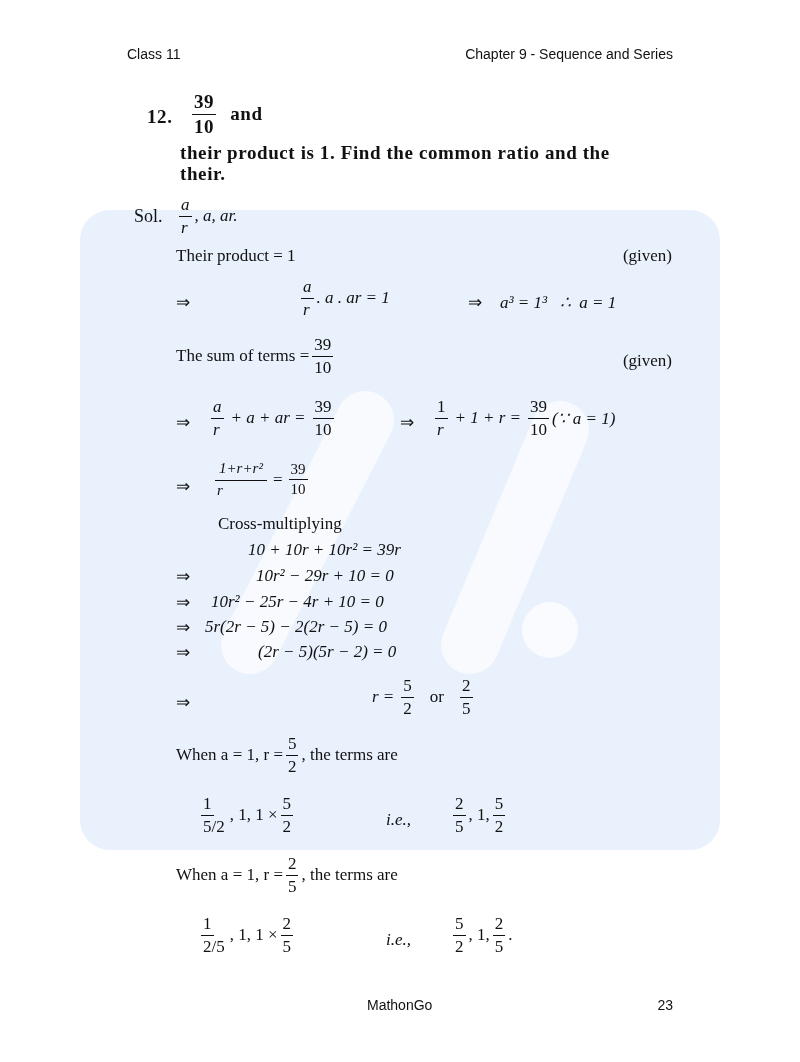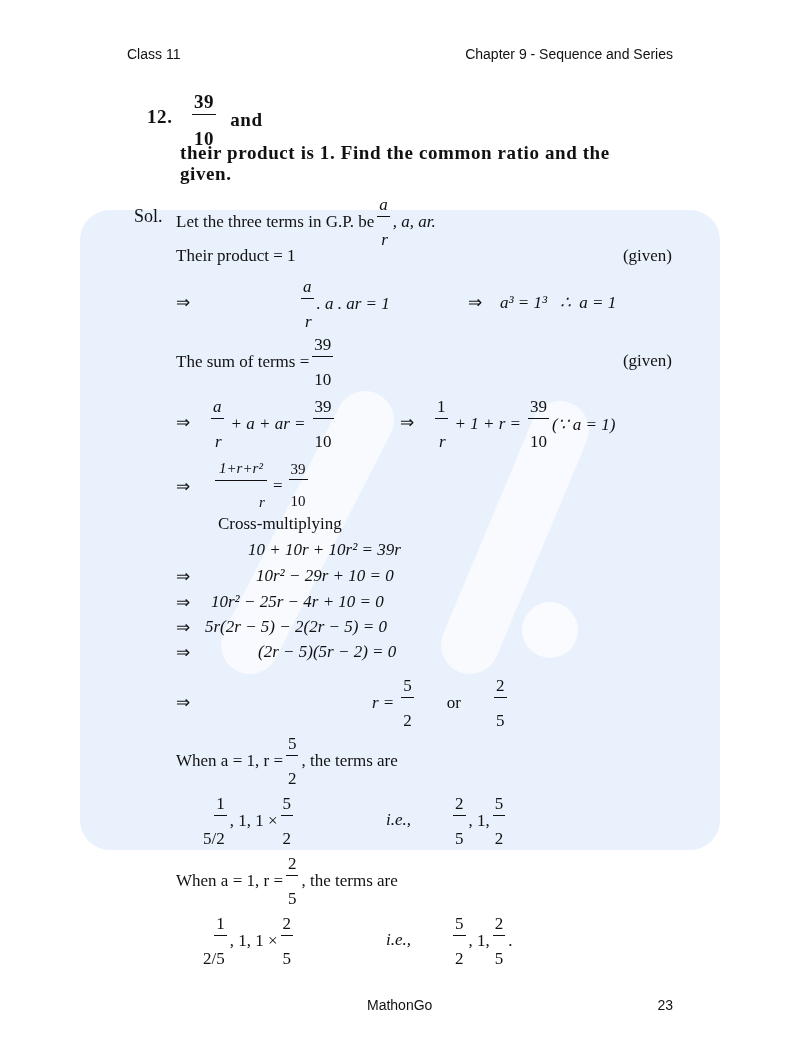--- a/index.html
+++ b/index.html
@@ -7,53 +7,52 @@
   .sans{font-family:"Liberation Sans",sans-serif;}
   .hdr{position:absolute;top:46px;font-size:14px;}
   .ftr{position:absolute;top:997px;font-size:14px;}
   .abs{position:absolute;white-space:nowrap;}
   .box{position:absolute;left:80px;top:210px;width:640px;height:640px;background:#e9f1fc;border-radius:30px;}
   .wm{position:absolute;left:0;top:0;}
   .q{font-family:"Liberation Serif",serif;font-weight:bold;font-size:19px;letter-spacing:0.6px;}
   .m{font-family:"Liberation Serif",serif;font-size:17px;}
   .it{font-style:italic;}
   .b{font-weight:normal;}
-  .frac{display:inline-flex;flex-direction:column;align-items:flex-end;vertical-align:middle;margin:0 3px;line-height:1.05;gap:12px;}
+  .frac{display:inline-flex;flex-direction:column;align-items:flex-start;vertical-align:middle;margin:0 3px;line-height:1.05;}
   .frac .n{padding:0 2px 2px;border-bottom:1px solid #111;}
   .frac .d{padding:2px 2px 0;}
 </style>
 </head>
 <body>
 
 <div class="hdr sans" style="left:127px">Class 11</div>
 <div class="hdr sans" style="right:127px">Chapter 9 - Sequence and Series</div>
 
 <div class="abs q" style="left:147px;top:106px">12.</div>
 <div class="abs q" style="left:180px;top:92px;display:flex;align-items:center;">
   <span class="frac" style="margin:0 14px 0 12px">
       <span class="n">39</span>
       <span class="d">10</span>
     </span>
   <span>and</span>
 </div>
 <div class="abs q" style="left:180px;top:142px">their product is 1. Find the common ratio and the</div>
-<div class="abs q" style="left:180px;top:163px">given.</div>
+<div class="abs q" style="left:180px;top:163px">their.</div>
 
 <div class="box"></div>
 <svg class="wm" width="800" height="1062">
   <g stroke="#fbfcff" stroke-width="58" stroke-linecap="round" fill="none" opacity="0.85">
     <line x1="250" y1="645" x2="365" y2="420"></line>
     <line x1="470" y1="645" x2="560" y2="430"></line>
   </g>
   <circle cx="550" cy="630" r="28" fill="#fbfcff" opacity="0.9"></circle>
 </svg>
 
 <div class="abs m b" style="left:134px;top:206px;font-size:18px">Sol.</div>
 <div class="abs m" style="left:176px;top:196px;display:flex;align-items:center">
-  <span>Let the three terms in G.P. be</span>
   <span class="frac it">
       <span class="n" style="border:none;border-bottom:1px solid #111">a</span>
       <span class="d">r</span>
     </span>
   <span class="it">, a, ar.</span>
 </div>
 
 <div class="abs m" style="left:176px;top:246px">Their product = 1</div>
 <div class="abs m" style="right:128px;top:246px">(given)</div>
 
@@ -127,21 +126,21 @@
 <div class="abs m" style="left:176px;top:642px">⇒</div>
 <div class="abs m it" style="left:258px;top:642px">(2r − 5)(5r − 2) = 0</div>
 
 <div class="abs m" style="left:176px;top:692px">⇒</div>
 <div class="abs m" style="left:372px;top:677px;display:flex;align-items:center">
   <span class="it" style="margin-right:4px">r =</span>
   <span class="frac">
       <span class="n">5</span>
       <span class="d">2</span>
     </span>
-  <span style="margin:0 30px">or</span>
+  <span style="margin:0 13px">or</span>
   <span class="frac">
       <span class="n">2</span>
       <span class="d">5</span>
     </span>
 </div>
 
 <div class="abs m" style="left:176px;top:735px;display:flex;align-items:center">
   <span class="b">When a = 1, r =</span>
   <span class="frac b">
       <span class="n">5</span>

